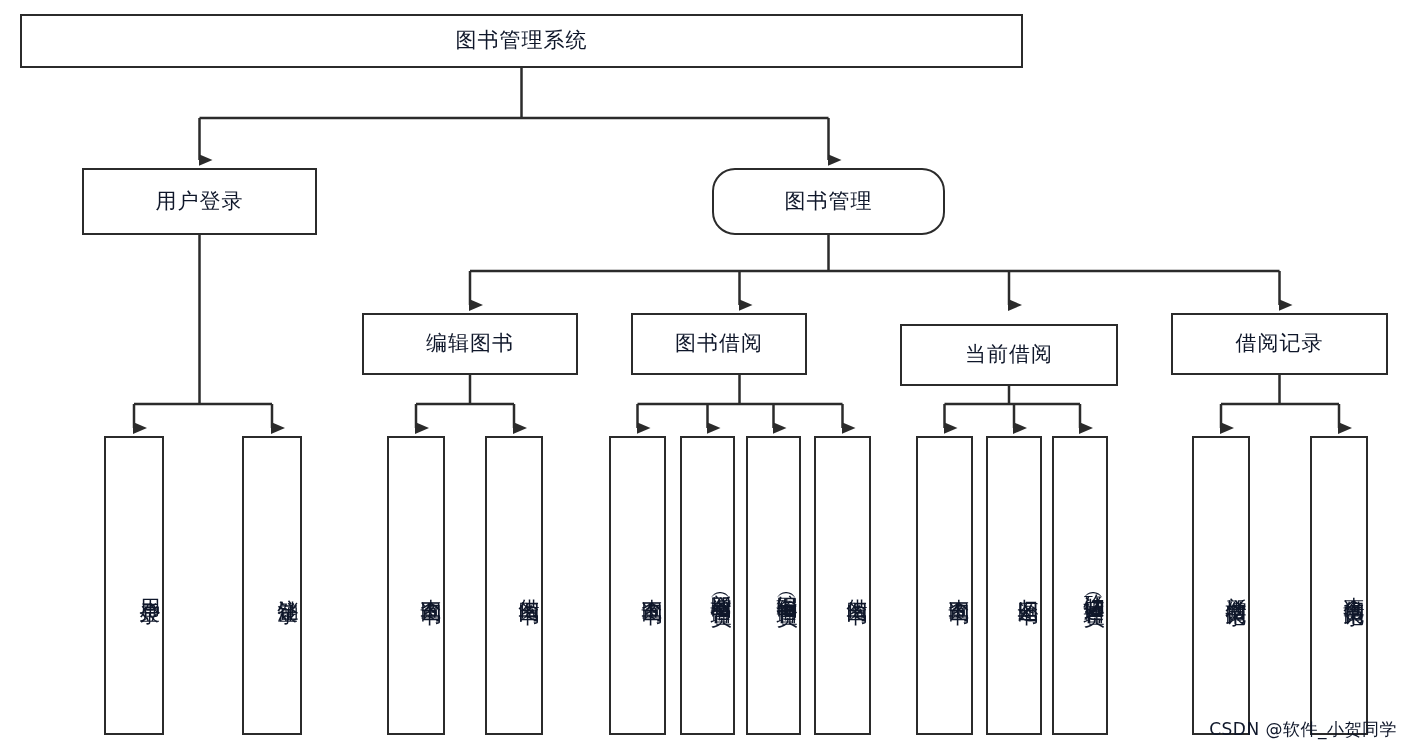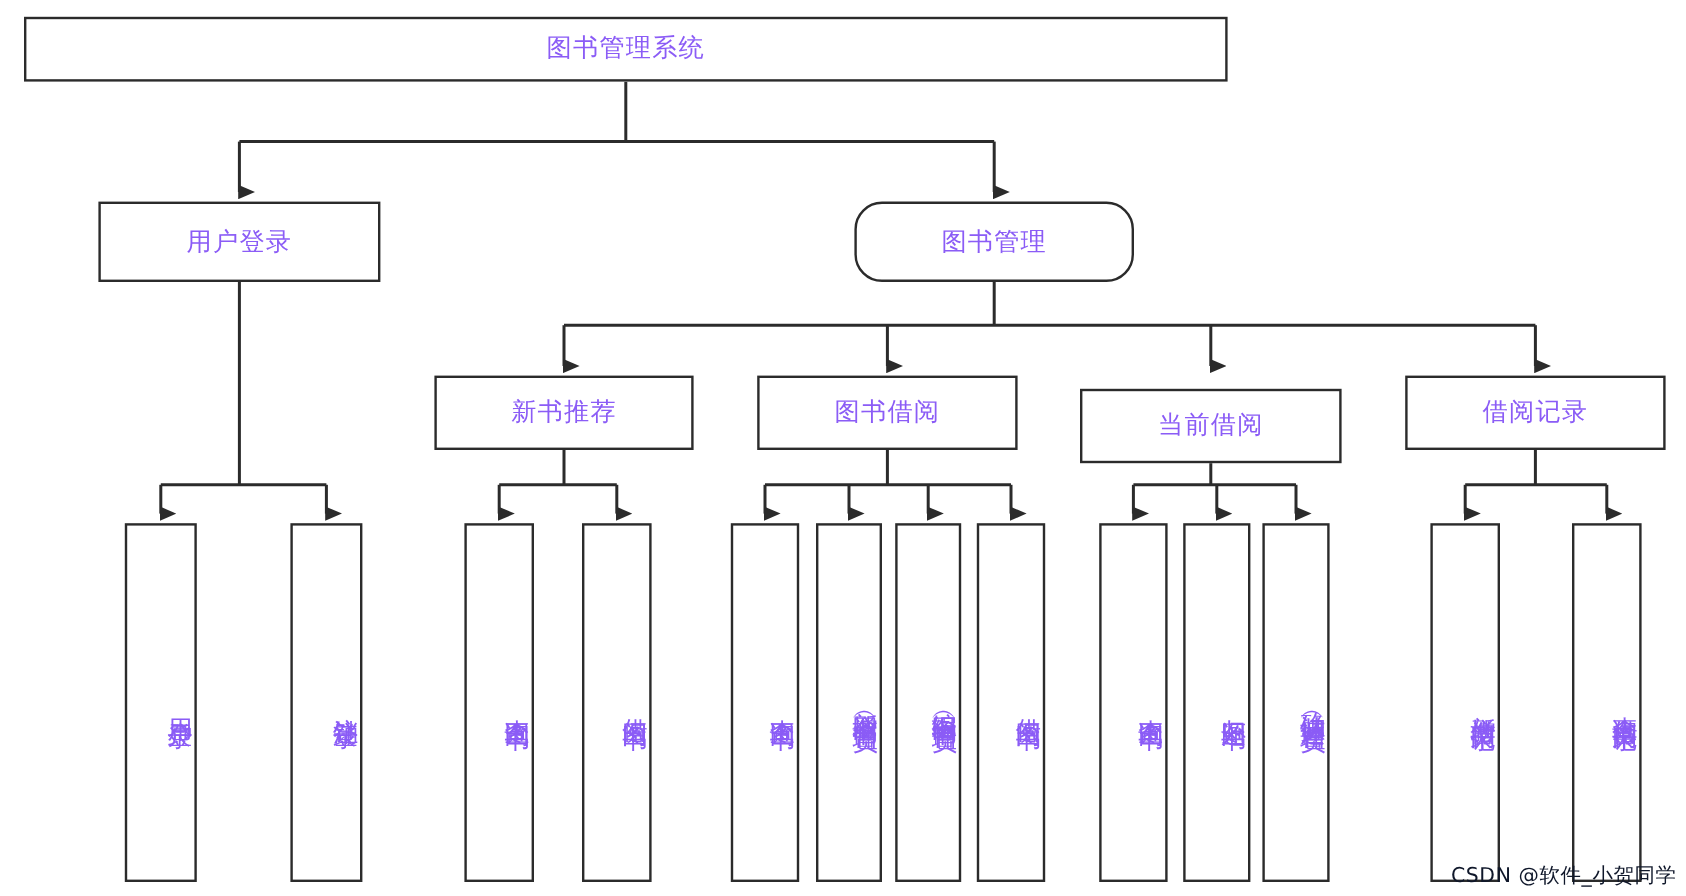--- a/index.html
+++ b/index.html
@@ -19,21 +19,21 @@
     overflow: hidden;
   }
   .node {
     position: absolute;
     box-sizing: border-box;
     border: 2px solid #2b2b2b;
     background: #ffffff;
     display: flex;
     align-items: center;
     justify-content: center;
-    color: #8b5cf6;
+    color: #0f172a;
     text-align: left;
   }
   .node.horiz {
     font-size: 21px;
     line-height: 1.1;
     letter-spacing: 1px;
   }
   .node.vert {
     writing-mode: vertical-rl;
     text-orientation: upright;
@@ -129,23 +129,23 @@
   </div>
 
   <div class="node horiz" style="left: 82px; top: 168px; width: 235px; height: 67px;">
     <span>用户登录</span>
   </div>
   <div class="node horiz" style="left: 712px; top: 168px; width: 233px; height: 67px; border-radius: 23px;">
     <span>图书管理</span>
   </div>
 
   <div class="node horiz" style="left: 362px; top: 313px; width: 216px; height: 62px;">
-    <span>新书推荐</span>
+    <span>编辑图书</span>
   </div>
-  <div class="node horiz" style="left: 631px; top: 313px; width: 217px; height: 62px;">
+  <div class="node horiz" style="left: 631px; top: 313px; width: 176px; height: 62px;">
     <span>图书借阅</span>
   </div>
   <div class="node horiz" style="left: 900px; top: 324px; width: 218px; height: 62px;">
     <span>当前借阅</span>
   </div>
   <div class="node horiz" style="left: 1171px; top: 313px; width: 217px; height: 62px;">
     <span>借阅记录</span>
   </div>
 
   <div class="node vert" style="left: 104px; top: 436px; width: 60px; height: 299px;">

